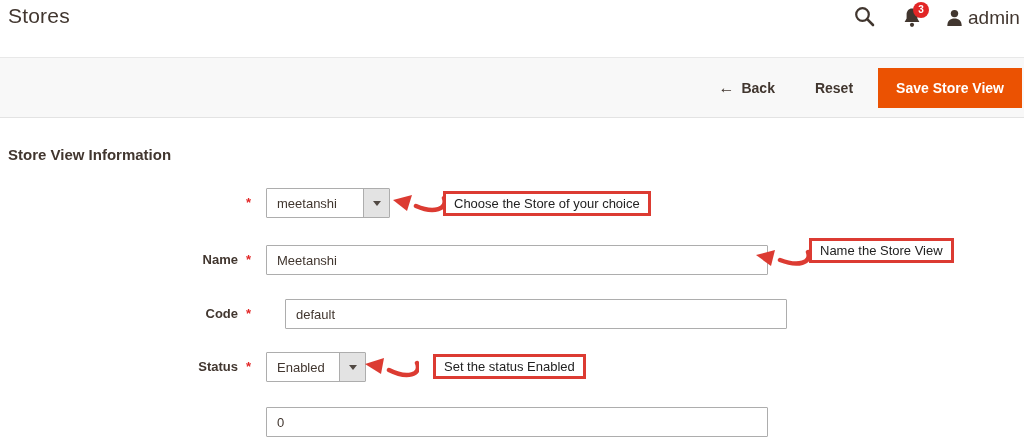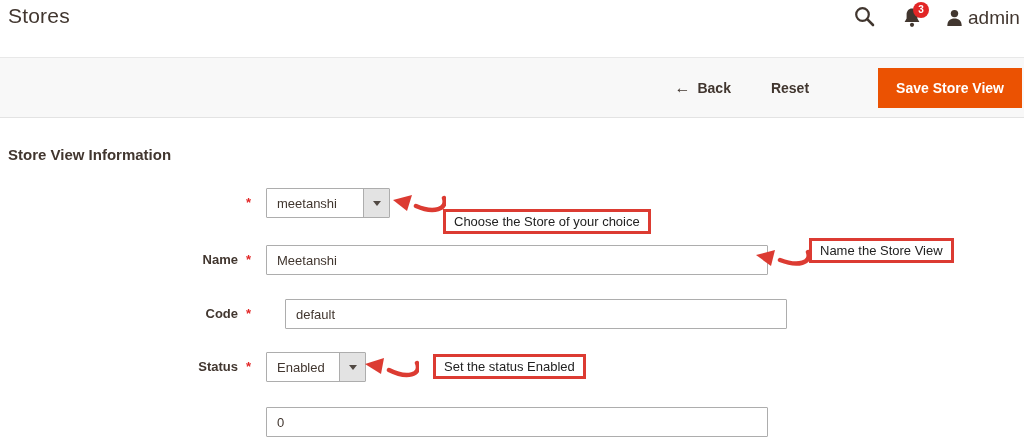--- a/index.html
+++ b/index.html
@@ -20,21 +20,21 @@
 
   
   .toolbar { position:absolute; left:0; top:57px; width:1024px; height:61px; background:#f8f8f8;
     border-top:1px solid #e8e8e8; border-bottom:1px solid #e3e3e3;
     display:flex; align-items:center; justify-content:flex-end; }
   .tb-link { display:flex; align-items:center; gap:7px; font-size:14px; font-weight:600; color:#41362f; cursor:pointer; }
   .tb-back { margin-right:40px; }
   .tb-reset { margin-right:25px; }
   .back-arrow { font-size:16px; font-weight:400; }
   .save-btn { height:40px; padding:0 17px; margin-right:2px; background:#eb5202; border:1px solid #eb5202;
-    color:#fff; font-size:14px; font-weight:600; font-family:inherit; cursor:pointer;margin-left:44px; }
+    color:#fff; font-size:14px; font-weight:600; font-family:inherit; cursor:pointer; }
 
   
   .main { position:absolute; left:0; top:118px; width:1024px; height:323px;padding-left:32px; }
   .section-title { position:absolute; left:8px; top:28px; font-size:15px; font-weight:700; color:#41362f; }
 
   .fld-label { position:absolute; left:0; width:238px; text-align:right; font-size:13px; font-weight:600; color:#41362f; }
   .req { position:absolute; left:246px; font-size:13px; font-weight:600; color:#e22626; }
 
   .text-input { position:absolute; left:266px; width:502px; height:30px; background:#fff;
     border:1px solid #adadad; border-radius:1px; padding:0 10px; font-size:13px; color:#41362f; font-family:inherit; }
@@ -114,21 +114,21 @@
   <span class="req" style="top:241px">*</span>
   <div class="select" style="top:234px;width:100px">
     <span class="val">Enabled</span>
     <span class="btn">
         <span class="tri"></span>
       </span>
   </div>
 
   <input class="text-input" style="top: 289px;" value="0">
 
-  <div class="callout" style="left:443px;top:91px">Choose the Store of your choice</div>
+  <div class="callout" style="left:443px;top:73px">Choose the Store of your choice</div>
   <svg class="arrow-svg" style="left:390px;top:74px" width="56" height="30" viewBox="0 0 56 30">
     <path d="M 54 6 C 58 17 44 22 26 14" fill="none" stroke="#dc3b32" stroke-width="4.5" stroke-linecap="round"></path>
     <polygon points="3,8 22,3 17,19" fill="#dc3b32"></polygon>
   </svg>
 
   <div class="callout" style="left:809px;top:120px">Name the Store View</div>
   <svg class="arrow-svg" style="left:752px;top:128px" width="58" height="30" viewBox="0 0 58 30">
     <path d="M 56 6 C 60 17 46 21 28 14" fill="none" stroke="#dc3b32" stroke-width="4.5" stroke-linecap="round"></path>
     <polygon points="4,9 23,4 19,20" fill="#dc3b32"></polygon>
   </svg>

